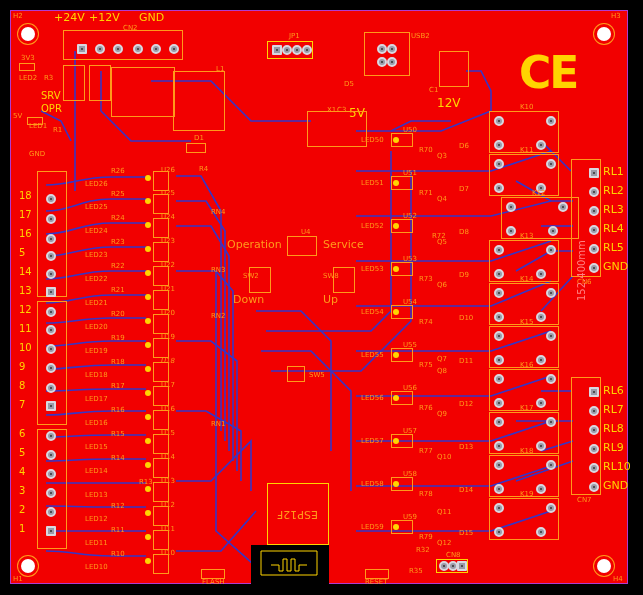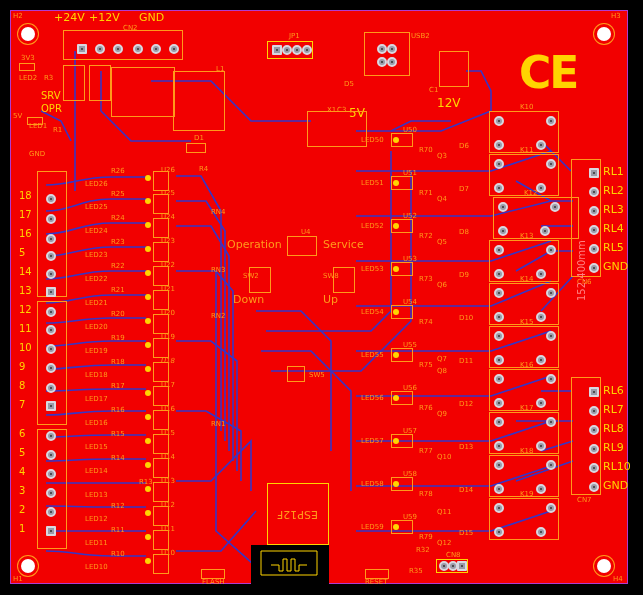--- a/index.html
+++ b/index.html
@@ -368,21 +368,21 @@
       <span class="dot" style="left:32px;top:8px;"></span>
       <span class="silk-o" style="left:58px;top:18px;">R71</span>
       <span class="silk-o" style="left:76px;top:24px;">Q4</span>
       <span class="silk-o" style="left:98px;top:14px;">D7</span>
     </div>
     <div style="position:absolute;top:86px;left:0;width:120px;height:40px;">
       <span class="silk-o" style="left:0;top:8px;">LED52</span>
       <span class="silk-o" style="left:42px;top:-2px;">U52</span>
       <span class="ic" style="left:30px;top:4px;width:22px;height:14px;"></span>
       <span class="dot" style="left:32px;top:8px;"></span>
-      <span class="silk-o" style="left:58px;top:18px;">R72</span>
+      <span class="silk-o" style="left:71px;top:18px;">R72</span>
       <span class="silk-o" style="left:76px;top:24px;">Q5</span>
       <span class="silk-o" style="left:98px;top:14px;">D8</span>
     </div>
     <div style="position:absolute;top:129px;left:0;width:120px;height:40px;">
       <span class="silk-o" style="left:0;top:8px;">LED53</span>
       <span class="silk-o" style="left:42px;top:-2px;">U53</span>
       <span class="ic" style="left:30px;top:4px;width:22px;height:14px;"></span>
       <span class="dot" style="left:32px;top:8px;"></span>
       <span class="silk-o" style="left:58px;top:18px;">R73</span>
       <span class="silk-o" style="left:76px;top:24px;">Q6</span>
@@ -452,21 +452,21 @@
         <span class="pad" style="left:4px;top:28px;"></span>
         <span class="pad" style="left:46px;top:28px;"></span>
       </div>
     <div class="outline" style="left:0;top:43px;width:70px;height:42px;">
         <span class="silk-o" style="left:30px;top:-8px;">K11</span>
         <span class="pad" style="left:4px;top:4px;"></span>
         <span class="pad" style="left:56px;top:4px;"></span>
         <span class="pad" style="left:4px;top:28px;"></span>
         <span class="pad" style="left:46px;top:28px;"></span>
       </div>
-    <div class="outline" style="left:4px;top:86px;width:86px;height:42px;">
+    <div class="outline" style="left:12px;top:86px;width:78px;height:42px;">
         <span class="silk-o" style="left:30px;top:-8px;">K12</span>
         <span class="pad" style="left:4px;top:4px;"></span>
         <span class="pad" style="left:56px;top:4px;"></span>
         <span class="pad" style="left:4px;top:28px;"></span>
         <span class="pad" style="left:46px;top:28px;"></span>
       </div>
     <div class="outline" style="left:0;top:129px;width:70px;height:42px;">
         <span class="silk-o" style="left:30px;top:-8px;">K13</span>
         <span class="pad" style="left:4px;top:4px;"></span>
         <span class="pad" style="left:56px;top:4px;"></span>

